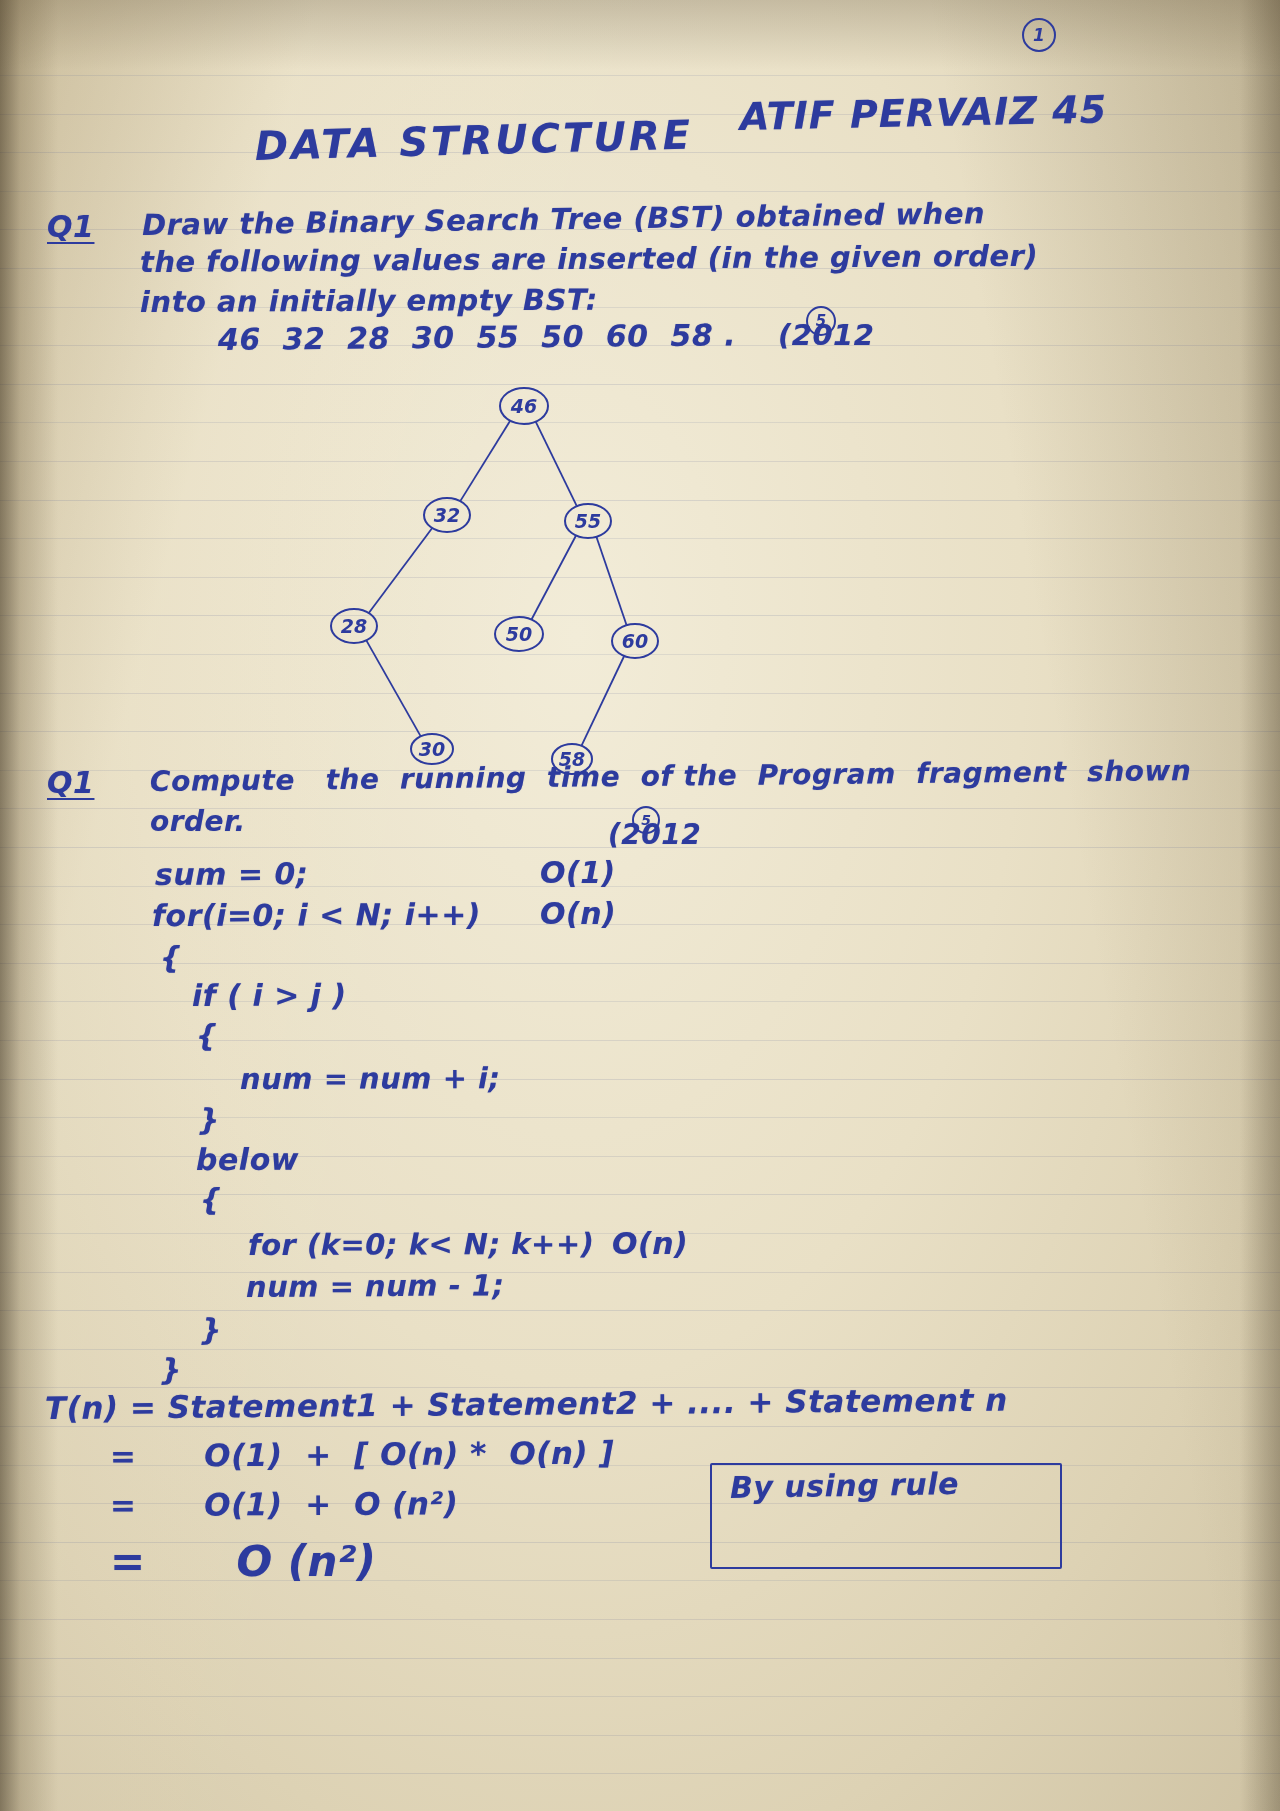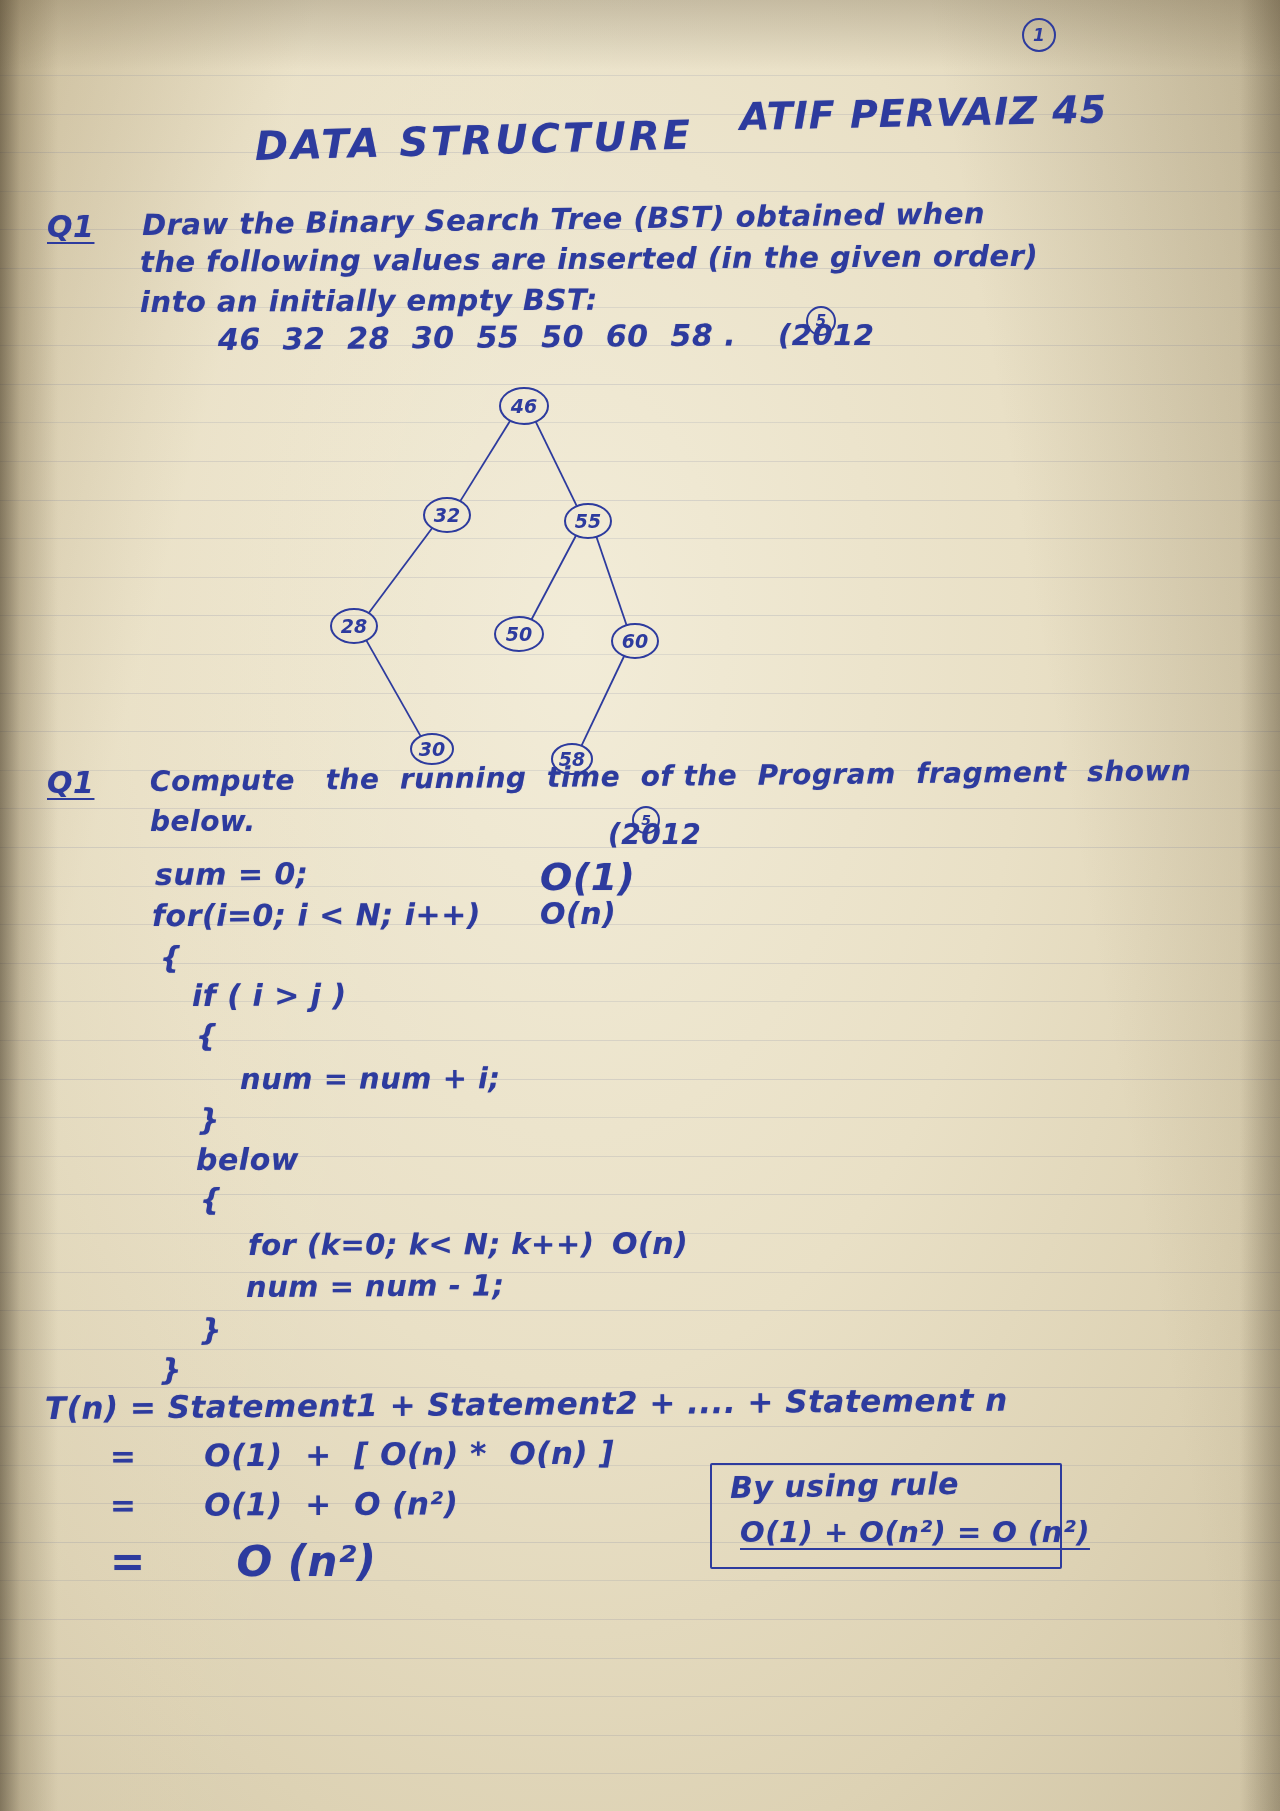--- a/index.html
+++ b/index.html
@@ -182,29 +182,29 @@
         <text x="432" y="750" class="node-txt">30</text>
       </g>
       <g>
         <ellipse cx="572" cy="759" rx="20" ry="15" fill="none" stroke="#2d3b9e" stroke-width="2"></ellipse>
         <text x="572" y="760" class="node-txt">58</text>
       </g>
     </svg>
 
   <div class="ink hand u" style="left:47px;top:765px;font-size:30px;">Q1</div>
   <div class="ink hand" style="left:150px;top:765px;font-size:28px;transform:rotate(-0.6deg);">Compute   the  running  time  of the  Program  fragment  shown</div>
-  <div class="ink hand" style="left:150px;top:805px;font-size:28px;">below.</div>
+  <div class="ink hand" style="left:150px;top:805px;font-size:28px;">order.</div>
   <div class="ink hand" style="left:608px;top:818px;font-size:28px;">(2012</div>
   <div class="circ-num" style="left:632px;top:806px;width:24px;height:24px;font-size:14px;">
     <span>5</span>
   </div>
 
   <div id="code-layer">
       <div class="ink hand" style="left: 155px; top: 857px; font-size: 30px; transform: rotate(-0.4deg);">sum = 0;</div>
-      <div class="ink hand" style="left: 540px; top: 855px; font-size: 38px;">O(1)</div>
+      <div class="ink hand" style="left: 540px; top: 855px; font-size: 30px;">O(1)</div>
       <div class="ink hand" style="left: 152px; top: 898px; font-size: 30px; transform: rotate(-0.2deg);">for(i=0; i &lt; N; i++)</div>
       <div class="ink hand" style="left: 540px; top: 896px; font-size: 30px;">O(n)</div>
       <div class="ink hand" style="left: 160px; top: 940px; font-size: 30px; transform: rotate(-0.4deg);">{</div>
       <div class="ink hand" style="left: 192px; top: 978px; font-size: 30px; transform: rotate(-0.2deg);">if ( i &gt; j )</div>
       <div class="ink hand" style="left: 196px; top: 1018px; font-size: 30px; transform: rotate(-0.4deg);">{</div>
       <div class="ink hand" style="left: 240px; top: 1062px; font-size: 29px; transform: rotate(-0.2deg);">num = num + i;</div>
       <div class="ink hand" style="left: 198px; top: 1102px; font-size: 30px; transform: rotate(-0.4deg);">}</div>
       <div class="ink hand" style="left: 196px; top: 1142px; font-size: 30px; transform: rotate(-0.2deg);">below</div>
       <div class="ink hand" style="left: 200px; top: 1182px; font-size: 30px; transform: rotate(-0.4deg);">{</div>
       <div class="ink hand" style="left: 248px; top: 1228px; font-size: 29px; transform: rotate(-0.2deg);">for (k=0; k&lt; N; k++)</div>
@@ -214,15 +214,14 @@
       <div class="ink hand" style="left: 160px; top: 1352px; font-size: 30px; transform: rotate(-0.4deg);">}</div>
     </div>
 
   <div class="ink hand" style="left:45px;top:1390px;font-size:31px;transform:rotate(-0.5deg);">T(n) = Statement1 + Statement2 + .... + Statement n</div>
   <div class="ink hand" style="left:110px;top:1438px;font-size:31px;transform:rotate(-0.4deg);">=      O(1)  +  [ O(n) *  O(n) ]</div>
   <div class="ink hand" style="left:110px;top:1487px;font-size:31px;transform:rotate(-0.3deg);">=      O(1)  +  O (n²)</div>
   <div class="ink hand" style="left:110px;top:1537px;font-size:42px;">=      O (n²)</div>
 
   <div class="boxline" style="left:710px;top:1463px;width:348px;height:102px;"></div>
   <div class="ink hand" style="left:730px;top:1470px;font-size:30px;transform:rotate(-1deg);">By using rule</div>
-  <div class="ink hand" style="left:740px;top:1515px;font-size:29px;text-decoration:underline;text-underline-offset:6px;">O(1) + O(n²) = O (n²)</div>
 
 </div>
 
 </body></html>

